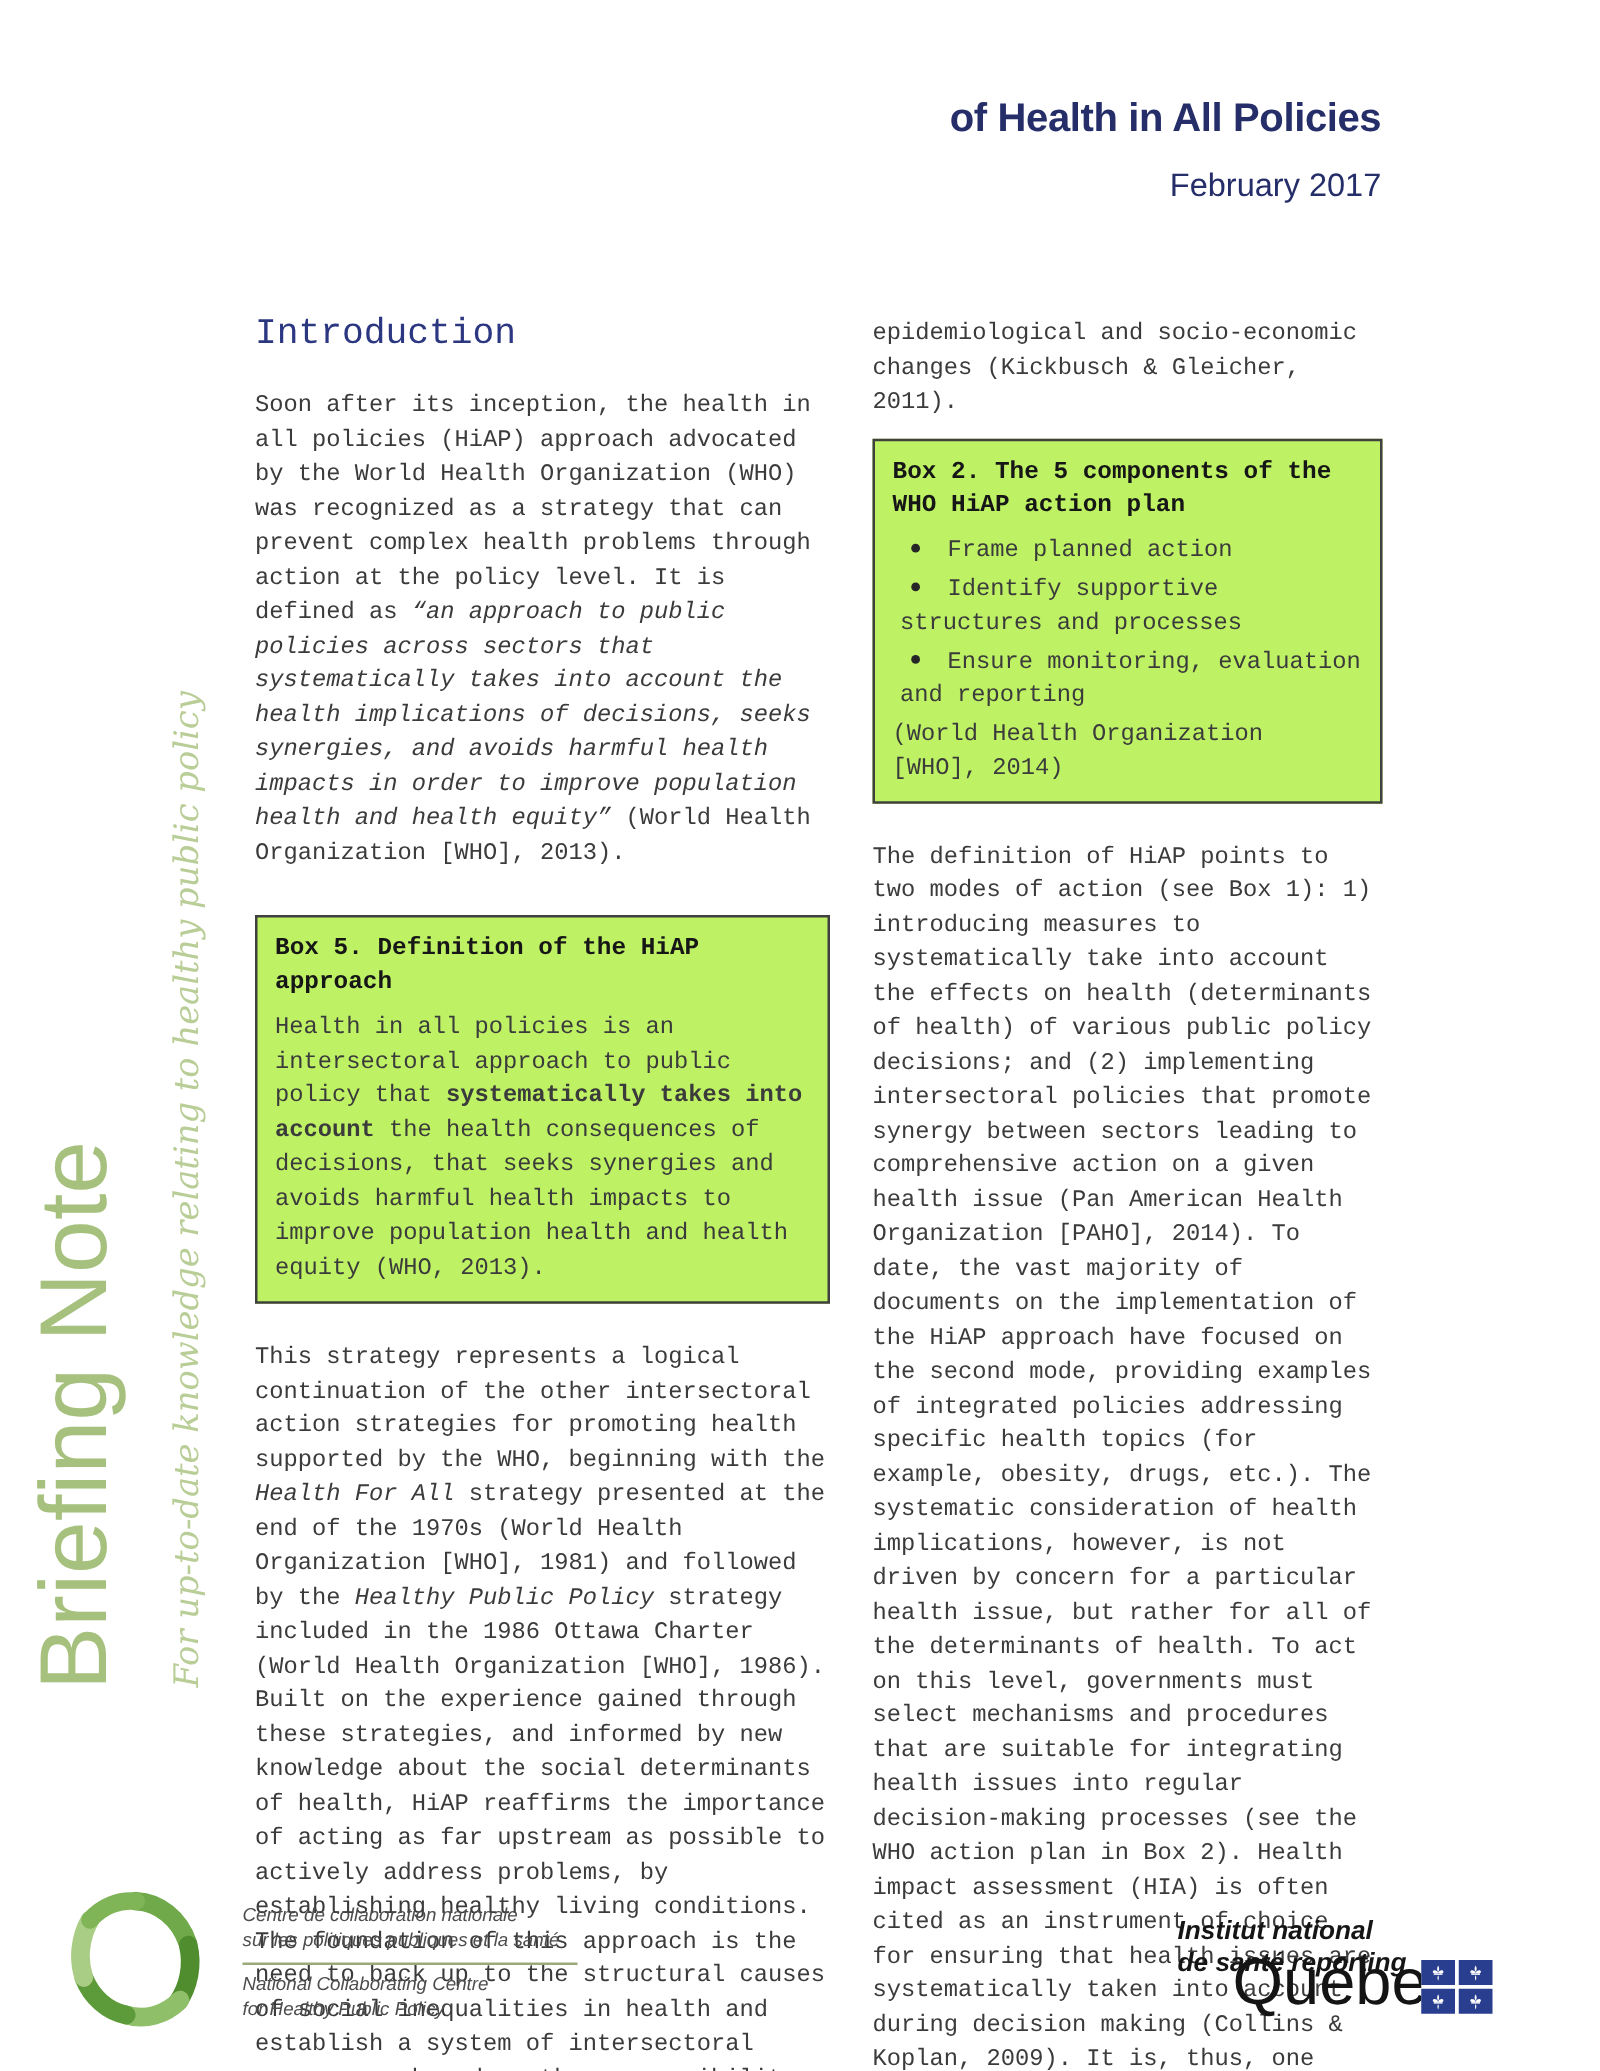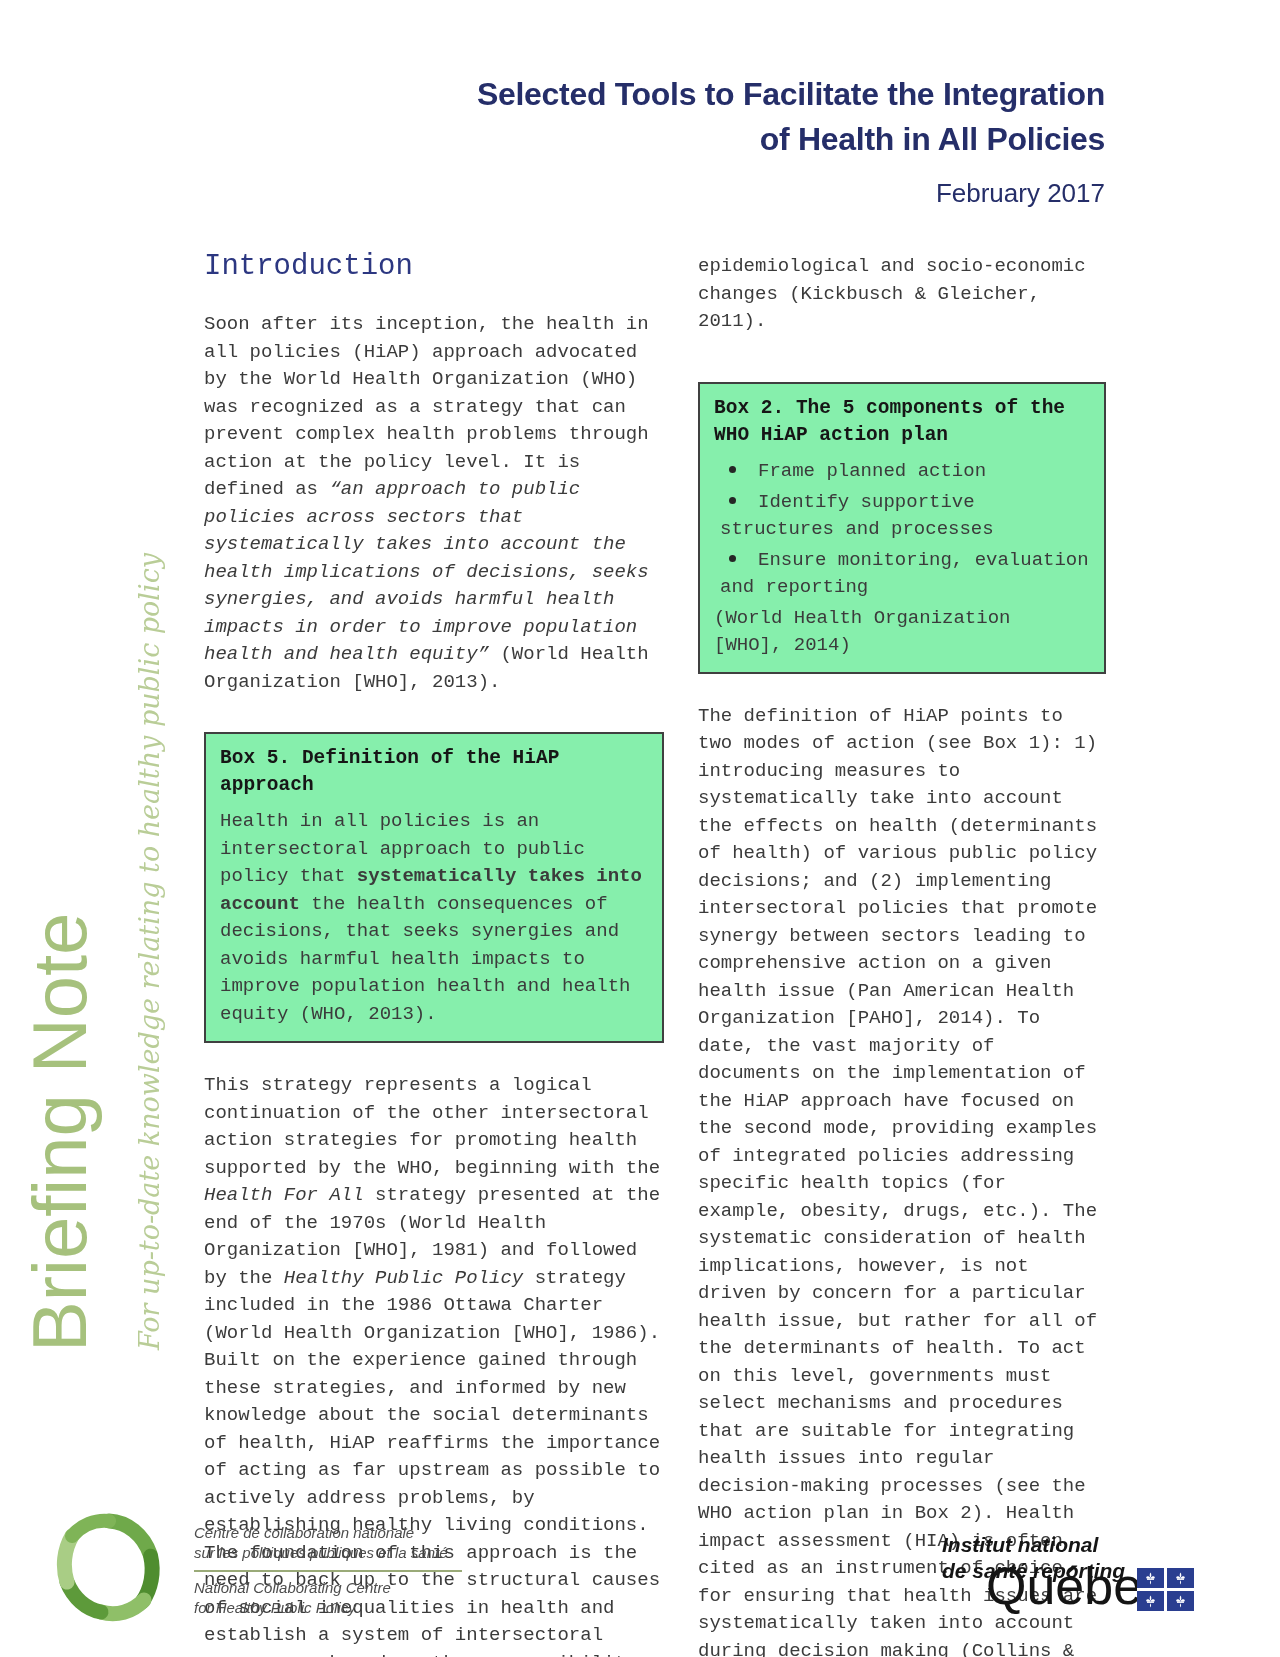--- a/index.html
+++ b/index.html
@@ -36,21 +36,21 @@
   .col-right { position:absolute; left:698px; top:253px; width:408px; }
   .body-text { font-size:19px; line-height:27.5px; color:#3b3b3b;font-family:Liberation Mono, monospace; }
   h2.section { font-size:29px; font-weight:400; color:#2c3781; margin:0 0 27px 0; line-height:34px; }
   .p-after { margin-bottom:36px; }
   .p-before { margin-top:29px; }
   .seg-i { font-style:italic; }
   .seg-b { font-weight:700; }
 
   
   .green-box {
-    background:#86efac;
+    background:#bef264;
     border:2px solid #404040;
     padding:11px 14px 13px 14px;
   }
   .box-title { font-weight:700; font-size:19.5px; line-height:27px; color:#161616; margin-bottom:9px; }
   .bullet-item { padding-left:6px; margin-bottom:4px; font-size:19px; line-height:27px; }
   .dot { display:inline-block; width:7px; height:7px; border-radius:50%; background:#262626; margin:0 22px 3px 9px; }
   .box-source { font-size:19px; line-height:27px; margin-top:3px; }
 
   
   .swirl-logo { position:absolute; left:56px; top:1508px; width:106px; height:118px; }
@@ -60,21 +60,20 @@
   .inspq-quebec { position:absolute; left:986px; top:1560px; font-family:Liberation Sans, sans-serif; font-size:52px; color:#141414; line-height:1; }
   .qc-flag { position:absolute; left:1137px; top:1568px; width:59px; height:45px; display:grid; grid-template-columns:27px 27px; grid-template-rows:20px 20px; gap:3px; background:#ffffff; }
   .qc-cell { background:#2a3e90; display:flex; align-items:center; justify-content:center; }
   .qc-cell svg { width:11px; height:15px; }
 </style>
 </head>
 <body>
 
 <div class="header">
   <div class="doc-title">
-    <div>Selected Tools to Facilitate the Integration</div>
     <div>of Health in All Policies</div>
   </div>
   <div class="doc-date">February 2017</div>
 </div>
 
 <div class="v-title">Briefing Note</div>
 <div class="v-tagline">For up-to-date knowledge relating to healthy public policy</div>
 
 <div class="col-left body-text">
   <h2 class="section">Introduction</h2>
@@ -82,21 +81,21 @@
 
   <div class="green-box">
     <div class="box-title">Box 5. Definition of the HiAP approach</div>
     <div><span>Health in all policies is an intersectoral approach to public policy that </span><span class="seg-b">systematically takes into account</span><span> the health consequences of decisions, that seeks synergies and avoids harmful health impacts to improve population health and health equity (WHO, 2013).</span></div>
   </div>
 
   <p class="p-before"><span>This strategy represents a logical continuation of the other intersectoral action strategies for promoting health supported by the WHO, beginning with the </span><span class="seg-i">Health For All</span><span> strategy presented at the end of the 1970s (World Health Organization [WHO], 1981) and followed by the </span><span class="seg-i">Healthy Public Policy</span><span> strategy included in the 1986 Ottawa Charter (World Health Organization [WHO], 1986). Built on the experience gained through these strategies, and informed by new knowledge about the social determinants of health, HiAP reaffirms the importance of acting as far upstream as possible to actively address problems, by establishing healthy living conditions. The foundation of this approach is the need to back up to the structural causes of social inequalities in health and establish a system of intersectoral governance based on the responsibility of all sectors toward the health of the population. It represents a call for a more sustained and coherent response from governments that can ensure the sustainable well-being of societies and address the risks associated with current and upcoming</span></p>
 </div>
 
 <div class="col-right body-text">
-  <p style="margin-bottom:46px;">epidemiological and socio-economic changes (Kickbusch &amp; Gleicher, 2011).</p>
+  <p style="margin-bottom:15px;">epidemiological and socio-economic changes (Kickbusch &amp; Gleicher, 2011).</p>
 
   <div class="green-box">
     <div class="box-title">Box 2. The 5 components of the WHO HiAP action plan</div>
     <div>
         <div class="bullet-item"><span class="dot"></span>Frame planned action</div>
         <div class="bullet-item"><span class="dot"></span>Identify supportive structures and processes</div>
         <div class="bullet-item"><span class="dot"></span>Ensure monitoring, evaluation and reporting</div>
       </div>
     <div class="box-source">(World Health Organization [WHO], 2014)</div>
   </div>

